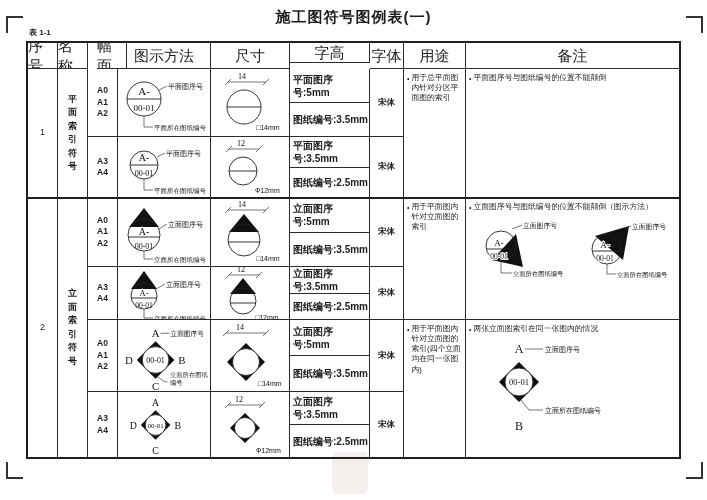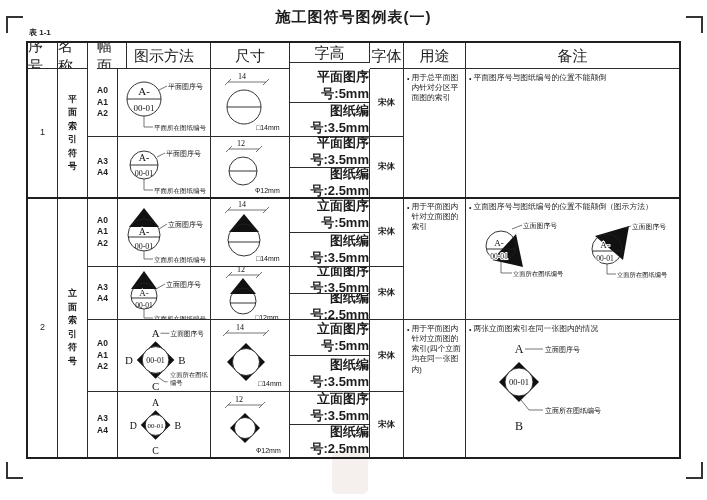--- a/index.html
+++ b/index.html
@@ -10,21 +10,21 @@
   .tbl-label{position:absolute;left:29px;top:27px;font-size:8px;font-weight:bold;}
   .tbl{position:absolute;left:26px;top:41px;width:651px;height:414px;border:2px solid #1f1f1f;}
   .cell{position:absolute;box-sizing:border-box;border-right:1px solid #2c2c2c;border-bottom:1px solid #2c2c2c;
         display:flex;align-items:center;justify-content:center;font-size:8.5px;line-height:1.3;overflow:hidden;}
   .no-r{border-right:none;}
   .no-b{border-bottom:none;}
   .hdr{font-weight:normal;font-size:15px;}
   .pre{white-space:pre-line;text-align:center;}
   .sheets{font-weight:600;font-size:8.5px;line-height:1.35;}
   .namecell{font-size:9px;line-height:1.5;font-weight:600;}
-  .hcell{justify-content:flex-start;padding-left:3px;font-size:13px;font-weight:600;text-align:right;}
+  .hcell{justify-content:flex-start;padding-left:3px;font-size:10px;font-weight:600;}
   .fontcell{font-size:8.5px;font-weight:600;}
   .tcell{align-items:flex-start;justify-content:flex-start;padding:4px 3px;font-size:7.8px;flex-direction:column;}
   .brow{display:flex;gap:2px;align-items:flex-start;}
   .bdot{flex:0 0 auto;font-size:7px;line-height:1.6;}
   .exrow{display:flex;gap:4px;margin-top:3px;margin-left:10px;}
   .thick{position:absolute;left:0;width:651px;height:2px;background:#1f1f1f;}
   svg{display:block;}
   .ln{stroke:#1f1f1f;stroke-width:0.9;fill:none;}
   .thin{stroke:#3a3a3a;stroke-width:0.7;fill:none;}
   .fillb{fill:#111;stroke:none;}

